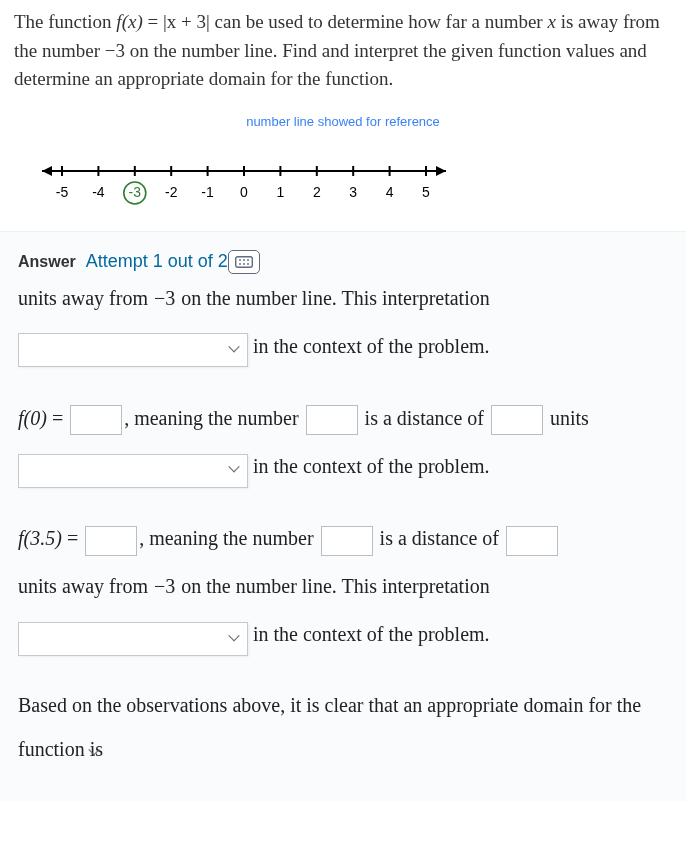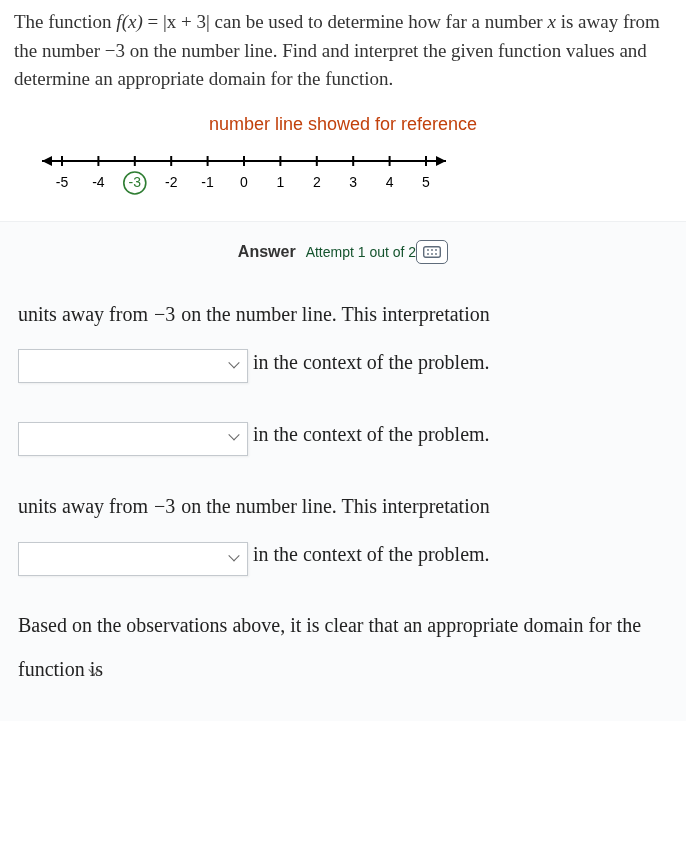--- a/index.html
+++ b/index.html
@@ -14,54 +14,53 @@
   }
   .problem-text {
     padding: 8px 16px 14px 14px;
     line-height: 1.5;
   }
   .math-var { font-style: italic; font-family: 'Times New Roman', serif; }
   .abs { font-family: 'Times New Roman', serif; }
   .caption {
     text-align: center;
     font-family: -apple-system, Helvetica, Arial, sans-serif;
-    font-size: 18px;
-    color: #c2410c;
+    font-size: 13px;
+    color: #3b82f6;
     margin-top: 6px;
-    margin-bottom: 8px;
+    margin-bottom: 24px;
   }
   .numline-wrap {
     padding: 0 14px 22px 14px;
   }
   svg.numline { display: block; }
   .answer-section {
     background: #fafbfc;
     border-top: 1px solid #eef0f2;
     padding: 18px 18px 30px 18px;
     font-family: -apple-system, Helvetica, Arial, sans-serif;
   }
   .answer-header {
     display: flex;
     align-items: center;
-    justify-content: center;
-    margin-bottom: 26px;
+    justify-content: flex-start;
   }
   .answer-header .left {
     display: flex;
     align-items: baseline;
     gap: 10px;
   }
   .answer-label {
     font-weight: 700;
     font-size: 16px;
     color: #333;
   }
   .attempt {
-    font-size: 14px;
-    color: #14532d;
+    font-size: 18px;
+    color: #0369a1;
   }
   .kbd-btn {
     width: 32px; height: 24px;
     border: 1.5px solid #5f6c7b;
     border-radius: 5px;
     background: #fff;
     display: flex; align-items: center; justify-content: center;
     font-size: 11px; color: #5f6c7b;
     cursor: pointer;
   }
@@ -189,27 +188,35 @@
     </div>
     <div class="line">
       <span class="select-wrap">
         <select class="select w-medium"><option></option></select>
       </span><span> in the context of the problem.</span>
     </div>
   </div>
 
   <div class="block">
     <div class="line">
+      <span class="fn">f(0)</span> =
+      <input class="inbox" style=""><span>, meaning the number </span><input class="inbox" style=""><span> is a distance of </span><input class="inbox" style=""> <span>units</span>
+    </div>
+    <div class="line">
       <span class="select-wrap">
         <select class="select w-medium"><option></option></select>
       </span><span> in the context of the problem.</span>
     </div>
   </div>
 
   <div class="block">
+    <div class="line">
+      <span class="fn">f(3.5)</span> =
+      <input class="inbox" style=""><span>, meaning the number </span><input class="inbox" style=""><span> is a distance of </span><input class="inbox" style="">
+    </div>
     <div class="line">
       <span>units away from </span><span class="minus">−3</span><span> on the number line. This interpretation</span>
     </div>
     <div class="line">
       <span class="select-wrap">
         <select class="select w-medium"><option></option></select>
       </span><span> in the context of the problem.</span>
     </div>
   </div>
 

